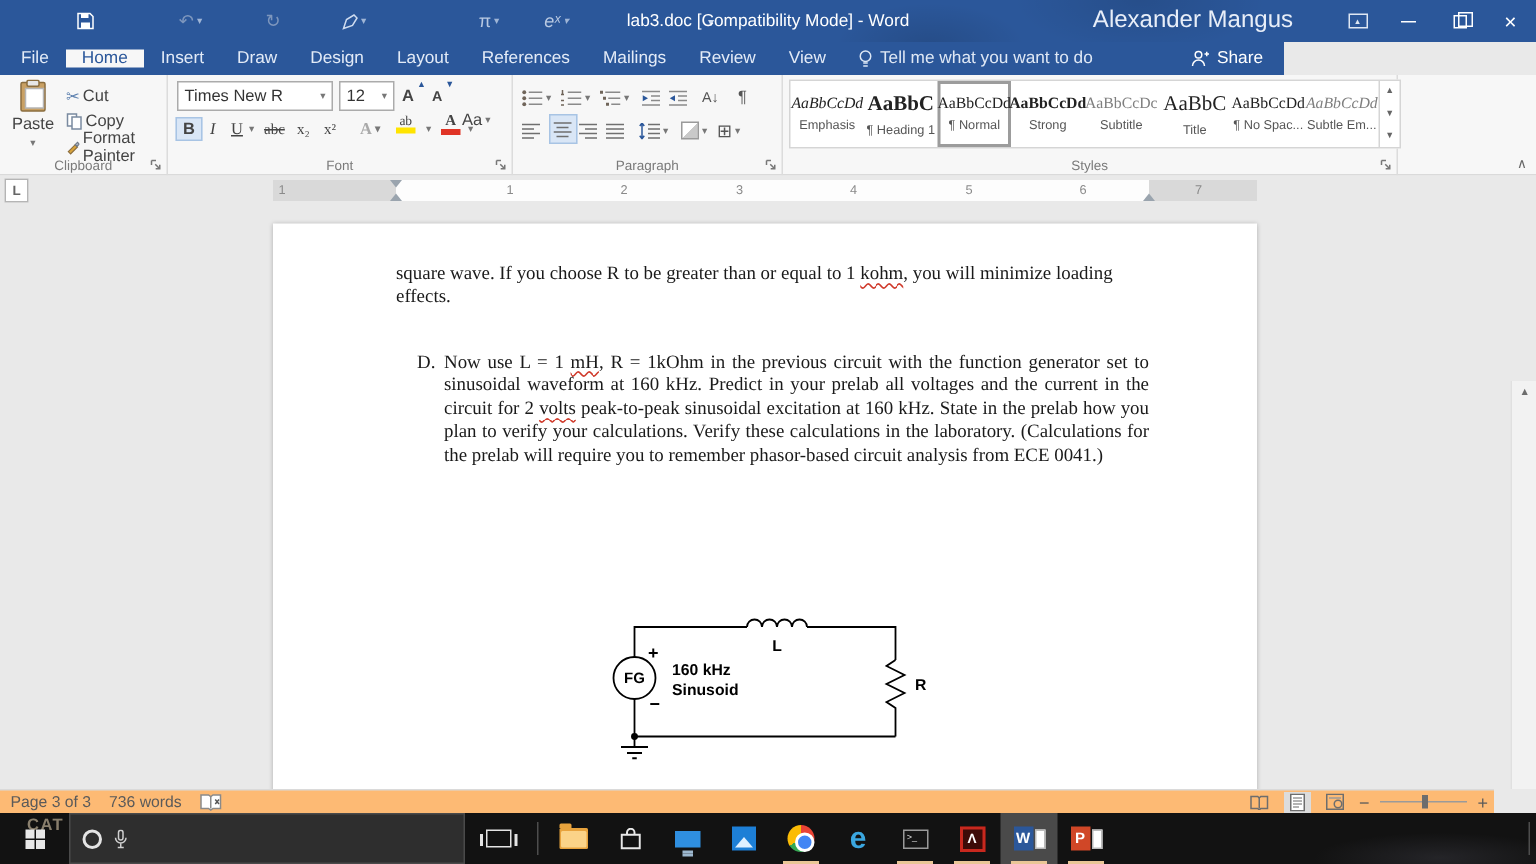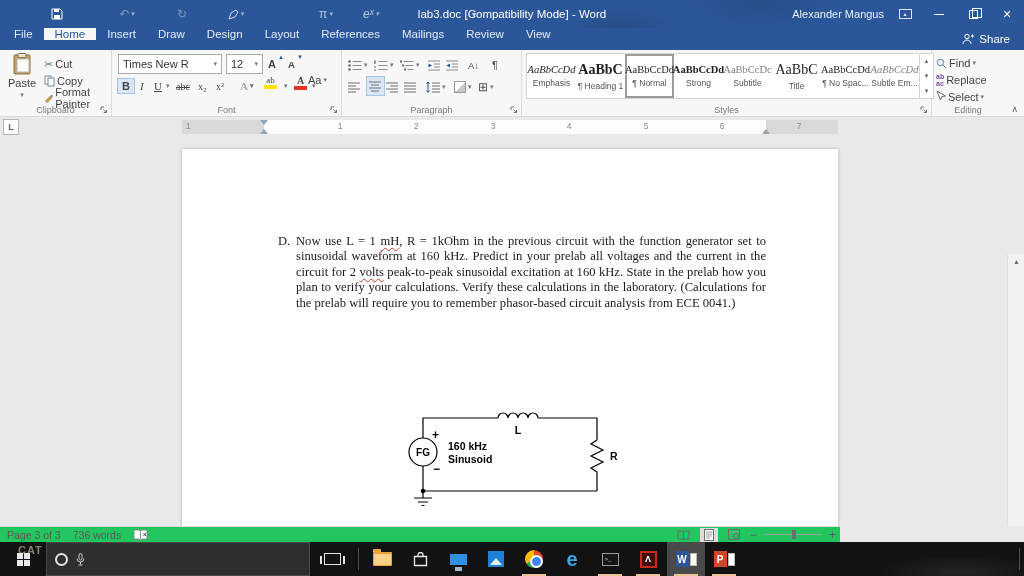--- a/index.html
+++ b/index.html
@@ -11,29 +11,29 @@
 
 #tb{position:absolute;left:0;top:0;width:1024px;height:28px;background:
  radial-gradient(90px 40px at 620px 30px,rgba(0,0,0,.12),transparent 70%),
  radial-gradient(120px 50px at 760px 0px,rgba(0,0,0,.10),transparent 70%),
  #2b579a;color:#fff}
 .qat{position:absolute;left:0;top:0;height:28px;display:flex;align-items:center;color:#cfdcf0}
 .qbtn{height:28px;display:flex;align-items:center;justify-content:center;font-size:12px;cursor:default}
 .qcaret{font-size:7px;color:#9fb5d6;margin:0 2px}
 .ttl{position:absolute;left:0;right:0;top:0;height:28px;display:flex;align-items:center;justify-content:center;font-size:11.5px;color:#fff}
 .tbr{position:absolute;right:0;top:0;height:28px;display:flex;align-items:center}
-.user{font-size:11px;color:#e8eef8;margin-right:4px}
+.user{font-size:16px;color:#e8eef8;margin-right:26px}
 .wbtn{width:34px;height:28px;display:flex;align-items:center;justify-content:center;color:#fff;font-size:12px}
 .restore-g{width:9px;height:9px;border:1px solid #fff;position:relative;background:#2b579a}
 .restore-g::before{content:"";position:absolute;left:2px;top:-3px;width:8px;height:8px;border:1px solid #fff}
 .minline{width:10px;height:1px;background:#fff}
 .ribopt{width:13px;height:10px;border:1px solid #dfe7f3;display:flex;align-items:flex-start;justify-content:center;font-size:6px;color:#dfe7f3}
 
 
-#tabs{position:absolute;left:0;top:28px;width:1024px;height:22px;background:#2b579a;display:flex;align-items:flex-start}
+#tabs{position:absolute;left:0;top:28px;width:856px;height:22px;background:#2b579a;display:flex;align-items:center}
 .tab{padding:0 11px;display:flex;align-items:center;font-size:11.5px;color:#e3ebf7}
 .tab.on{background:#f7f7f7;color:#2b579a}
 .tellme{display:flex;align-items:center;gap:5px;font-size:11.5px;color:#dfe8f5;margin-left:10px}
 #share{position:absolute;right:6px;top:0;height:22px;display:flex;align-items:center;gap:5px;color:#fff;font-size:11.5px;padding:0 8px}
 
 
 #rb{position:absolute;left:0;top:50px;width:1024px;height:67px;background:#f7f7f7;border-bottom:1px solid #dadada}
 .grp{position:absolute;top:0;height:67px;border-right:1px solid #dcdcdc}
 .glabel{position:absolute;bottom:2px;left:0;right:0;text-align:center;font-size:9px;color:#7a7a7a}
 .launch{position:absolute;bottom:3px;right:3px}
@@ -73,21 +73,21 @@
 #pd .lbl{width:18px;flex:none}
 #pd .bodytxt{width:470px;text-align:justify}
 .sq{text-decoration-line:underline;text-decoration-style:wavy;text-decoration-color:#d03a2b;text-decoration-thickness:1px;text-underline-offset:2px}
 #circ{position:absolute;left:210px;top:253px}
 
 
 #vsb{position:absolute;right:0;top:117px;width:17px;height:409px;background:#f2f2f2;border-left:1px solid #e0e0e0}
 .sbtn{position:absolute;left:0;width:17px;height:15px;display:flex;align-items:center;justify-content:center;font-size:7px;color:#6d6d6d}
 
 
-#sb{position:absolute;left:0;top:526px;width:840px;height:16px;background:#22c55e;border-top:1px solid #dadada;display:flex;align-items:center;font-size:10.5px;color:#5a5a5a}
+#sb{position:absolute;left:0;top:526px;width:996px;height:16px;background:#fdba74;border-top:1px solid #dadada;display:flex;align-items:center;font-size:10.5px;color:#5a5a5a}
 #sb .lft{display:flex;align-items:center;gap:12px;padding-left:7px}
 #sb .rgt{position:absolute;right:4px;display:flex;align-items:center;gap:7px}
 .vico{width:18px;height:14px;display:flex;align-items:center;justify-content:center}
 .vico.on{background:#dcdcdc}
 #ztrack{width:58px;height:1px;background:#9a9a9a;position:relative}
 #zthumb{position:absolute;left:28px;top:-4px;width:4px;height:9px;background:#6d6d6d}
 .zpm{font-size:12px;color:#5a5a5a}
 
 
 #tk{position:absolute;left:0;top:542px;width:1024px;height:34px;background:
@@ -185,20 +185,27 @@
     <div class="tab" style="padding-left:14px">File</div>
     <div class="tab on">Home</div>
     <div class="tab">Insert</div>
     <div class="tab">Draw</div>
     <div class="tab">Design</div>
     <div class="tab">Layout</div>
     <div class="tab">References</div>
     <div class="tab">Mailings</div>
     <div class="tab">Review</div>
     <div class="tab">View</div>
+    <div class="tellme">
+      <svg width="10" height="13" viewBox="0 0 10 13">
+          <circle cx="5" cy="4.5" r="3.5" fill="none" stroke="#dce7f5"></circle>
+          <path d="M3.5 9h3M3.5 11h3" stroke="#dce7f5"></path>
+        </svg>
+      <span>Tell me what you want to do</span>
+    </div>
     <div id="share">
       <svg width="12" height="12" viewBox="0 0 12 12">
           <circle cx="5" cy="3.5" r="2.2" fill="none" stroke="#fff"></circle>
           <path d="M1 11c0-2.5 2-4 4-4s4 1.5 4 4" fill="none" stroke="#fff"></path>
           <path d="M9 3h3M10.5 1.5v3" stroke="#fff"></path>
         </svg>
       <span>Share</span>
     </div>
   </div>
 
@@ -444,42 +451,20 @@
       </div>
       <div class="glabel">Styles</div>
       <div class="launch">
           <svg width="8" height="8" viewBox="0 0 8 8">
             <path d="M1 1h3M1 1v3" stroke="#777" fill="none"></path>
             <path d="M3.5 3.5L6.5 6.5M6.5 3.8v2.7h-2.7" stroke="#777" fill="none"></path>
           </svg>
         </div>
     </div>
 
-    <div class="grp" style="left:932px;width:72px;border-right:none">
-      <div class="ib" style="left:4px;top:3px">
-        <svg width="11" height="11" viewBox="0 0 11 11">
-            <circle cx="4.5" cy="4.5" r="3.2" fill="none" stroke="#5b7fae"></circle>
-            <path d="M7 7l3 3" stroke="#5b7fae"></path>
-          </svg>
-        <span class="cap">Find</span>
-          <span class="caret">▾</span>
-      </div>
-      <div class="ib" style="left:4px;top:20px">
-        <span style="font-size:7px;line-height:7px;color:#7a4fa3;font-weight:bold">ab<br>ac</span>
-        <span class="cap">Replace</span>
-      </div>
-      <div class="ib" style="left:4px;top:37px">
-        <svg width="10" height="12" viewBox="0 0 10 12">
-            <path d="M1 0l3.5 9 1.3-3.4L9.5 5z" fill="#fff" stroke="#666"></path>
-          </svg>
-        <span class="cap">Select</span>
-          <span class="caret">▾</span>
-      </div>
-      <div class="glabel">Editing</div>
-    </div>
 
     <div id="collapse">∧</div>
   </div>
 
   <div id="rl">
     <div id="tabsel">
         <span>L</span>
       </div>
     <div id="rstrip">
       <div id="rtext"></div>
@@ -492,20 +477,21 @@
       <span class="rn" style="left:540px">6</span>
       <span class="rn" style="left:617px">7</span>
       <span class="mk t" style="left:78px"></span>
       <span class="mk b" style="left:78px"></span>
       <span class="mk b" style="left:580px"></span>
     </div>
   </div>
 
   <div id="da">
     <div id="page">
+      <div id="p1" class="doctxt"><span>square wave.  If you choose R to be greater than or equal to 1 </span><span class="sq">kohm</span><span>, you will minimize loading effects.</span></div>
       <div id="pd" class="doctxt">
         <span class="lbl">D.</span>
         <span class="bodytxt"><span>Now use L = 1 </span><span class="sq">mH</span><span>, R = 1kOhm in the previous circuit with the function generator set to sinusoidal waveform at 160 kHz. Predict in your prelab all voltages and the current in the circuit for 2 </span><span class="sq">volts</span><span> peak-to-peak sinusoidal excitation at 160 kHz. State in the prelab how you plan to verify your calculations.  Verify these calculations in the laboratory. (Calculations for the prelab will require you to remember phasor-based circuit analysis from ECE 0041.)</span></span>
       </div>
       <svg id="circ" width="248" height="108" viewBox="0 0 248 108">
         <g stroke="#000" stroke-width="1.2" fill="none">
           <path d="M31 36V16H106"></path>
           <path d="M106 16a5 5 0 0 1 10 0a5 5 0 0 1 10 0a5 5 0 0 1 10 0a5 5 0 0 1 10 0"></path>
           <path d="M146 16H205V38"></path>
           <path d="M205 38l-6 4 12 6-12 6 12 6-12 6 6 4V89"></path>

